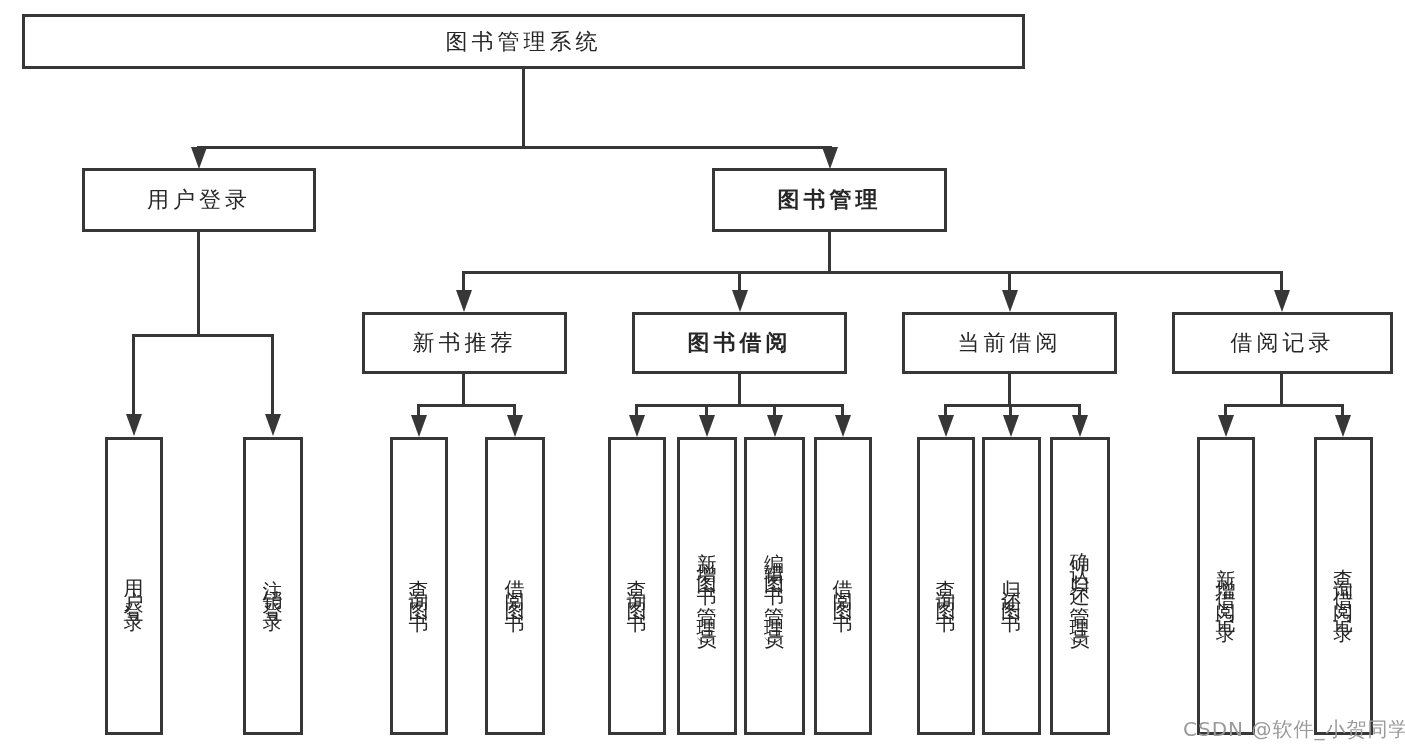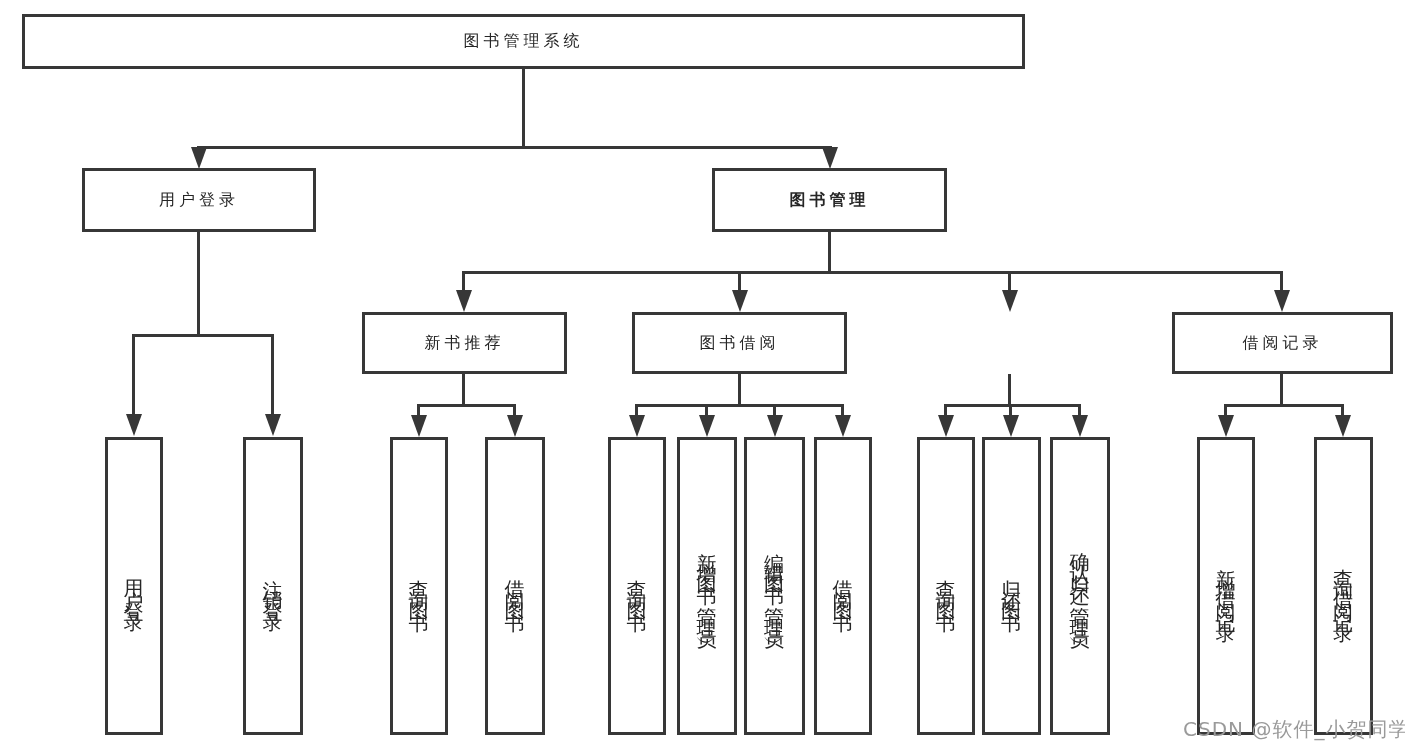--- a/index.html
+++ b/index.html
@@ -16,21 +16,21 @@
     font-family:"DejaVu Sans","Liberation Sans",sans-serif;
     overflow:hidden;
   }
   .box{
     position:absolute;box-sizing:border-box;
     border:3px solid var(--line);
     background:var(--background);
     display:flex;align-items:center;justify-content:center;
     color:var(--text);
   }
-  .box.h .label{font-size:16px;letter-spacing:4px;white-space:nowrap;}
+  .box.h .label{font-size:22px;letter-spacing:4px;white-space:nowrap;}
   .box.v .label{
     writing-mode:vertical-rl;text-orientation:mixed;
     font-size:20px;letter-spacing:11px;line-height:1.1;white-space:nowrap;
   }
   .hline{position:absolute;height:3px;background:var(--line);}
   .vline{position:absolute;width:3px;background:var(--line);}
   .arrow{
     position:absolute;width:0;height:0;
     border-left:8px solid transparent;
     border-right:8px solid transparent;
@@ -76,22 +76,25 @@
   <div class="vline" style="left:1008px;top:271px;height:22px;"></div>
   <div class="vline" style="left:1280px;top:271px;height:22px;"></div>
   <div class="arrow" style="left:456px;top:290px;"></div>
   <div class="arrow" style="left:732px;top:290px;"></div>
   <div class="arrow" style="left:1002px;top:290px;"></div>
   <div class="arrow" style="left:1274px;top:290px;"></div>
 
   <div class="box h" style="left:362px;top:312px;width:205px;height:62px;text-align:center;">
     <span class="label">新书推荐</span>
   </div>
-  <div class="box h" style="left:632px;top:312px;width:215px;height:62px;">
+  <div class="box h" style="left:632px;top:312px;width:215px;height:62px;font-weight:bold;">
     <span class="label">图书借阅</span>
+  </div>
+  <div class="box h" style="left:902px;top:312px;width:215px;height:62px;">
+    <span class="label">当前借阅</span>
   </div>
   <div class="box h" style="left:1172px;top:312px;width:221px;height:62px;">
     <span class="label">借阅记录</span>
   </div>
 
   <div class="vline" style="left:462px;top:374px;height:31px;"></div>
   <div class="hline" style="left:417px;top:404px;width:99px;"></div>
   <div class="vline" style="left:417px;top:404px;height:14px;"></div>
   <div class="vline" style="left:513px;top:404px;height:14px;"></div>
   <div class="arrow" style="left:411px;top:415px;"></div>

